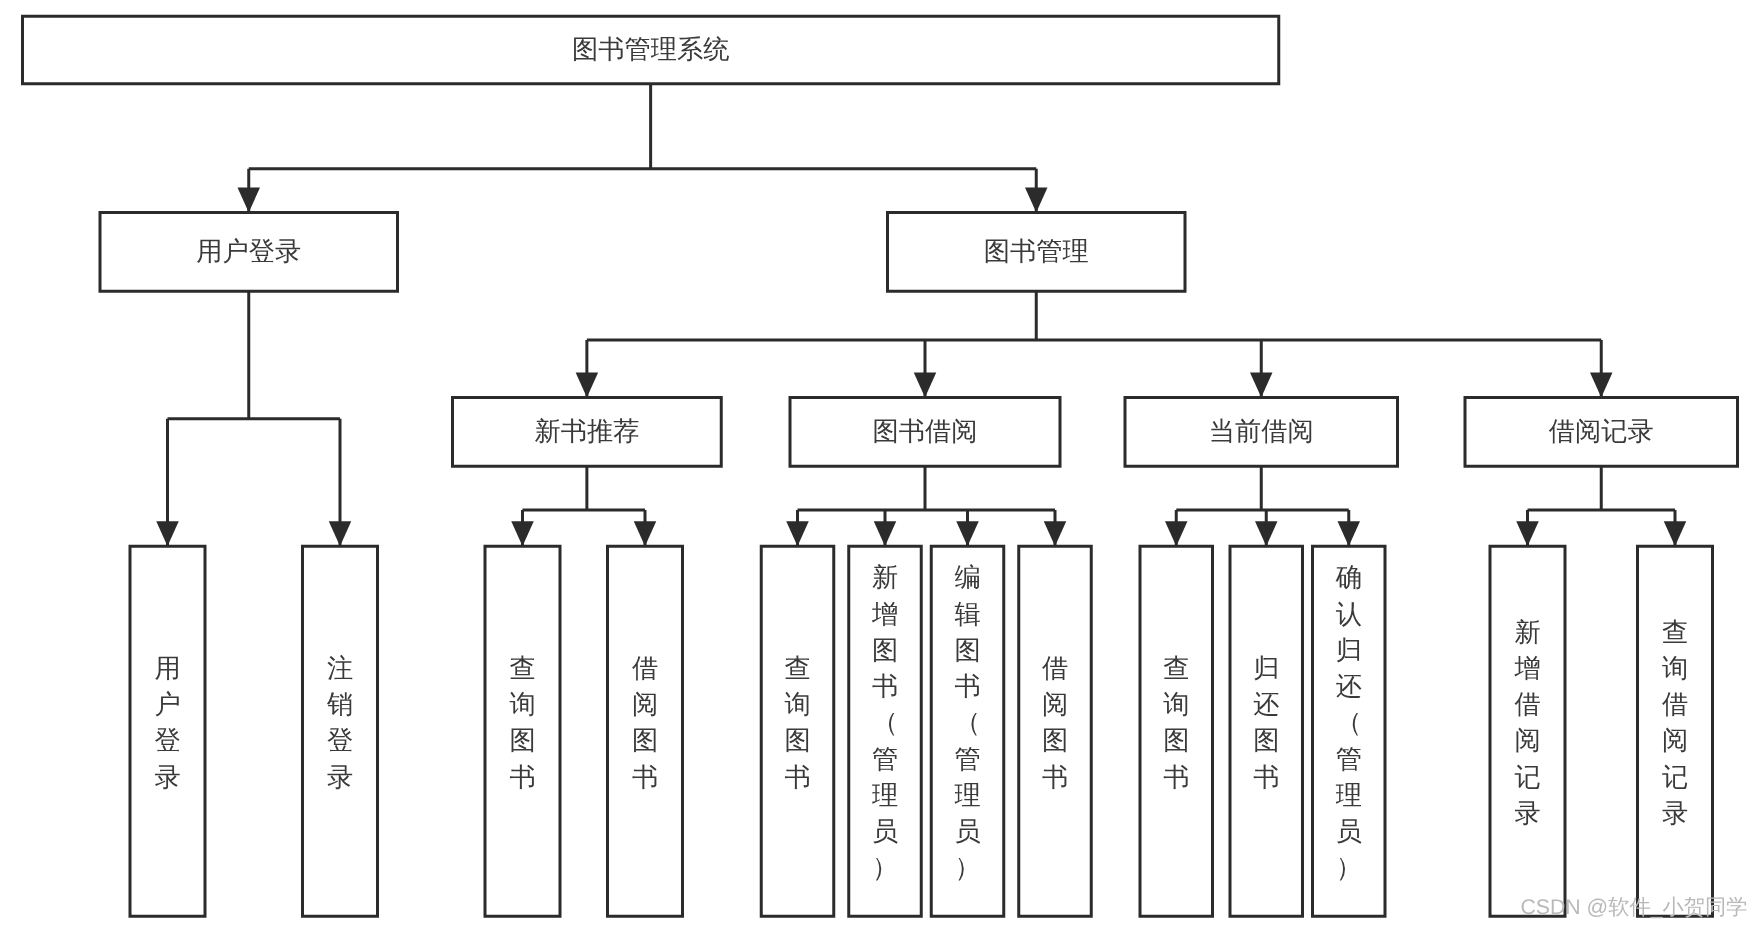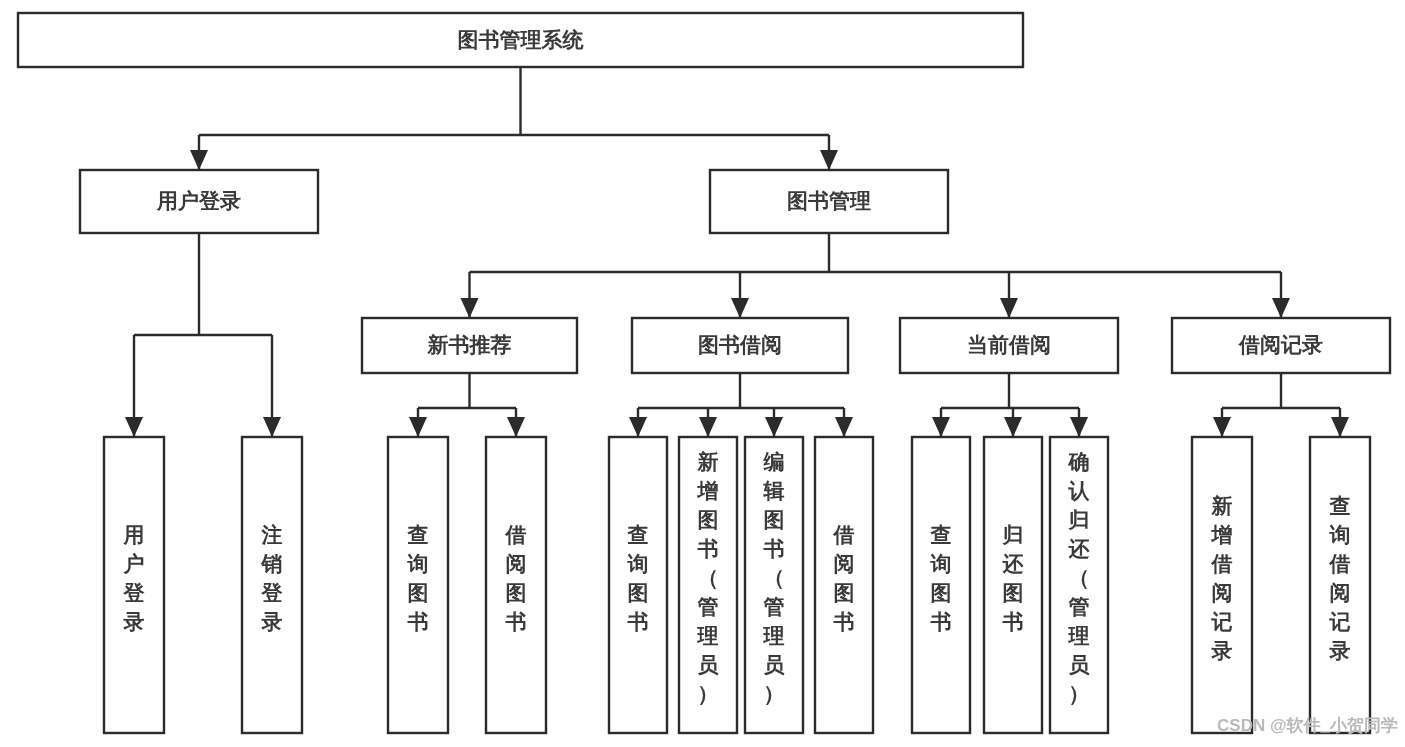--- a/index.html
+++ b/index.html
@@ -10,21 +10,20 @@
   }
   body {
     font-family: "Liberation Sans", "DejaVu Sans", sans-serif;
   }
   #diagram-root {
     position: relative;
     width: 1405px;
     height: 747px;
     background: #ffffff;
     overflow: hidden;
-    font-weight: bold;
   }
   svg.diagram-canvas {
     position: absolute;
     left: 0;
     top: 0;
     width: 1405px;
     height: 747px;
     display: block;
   }
   .node-box {

